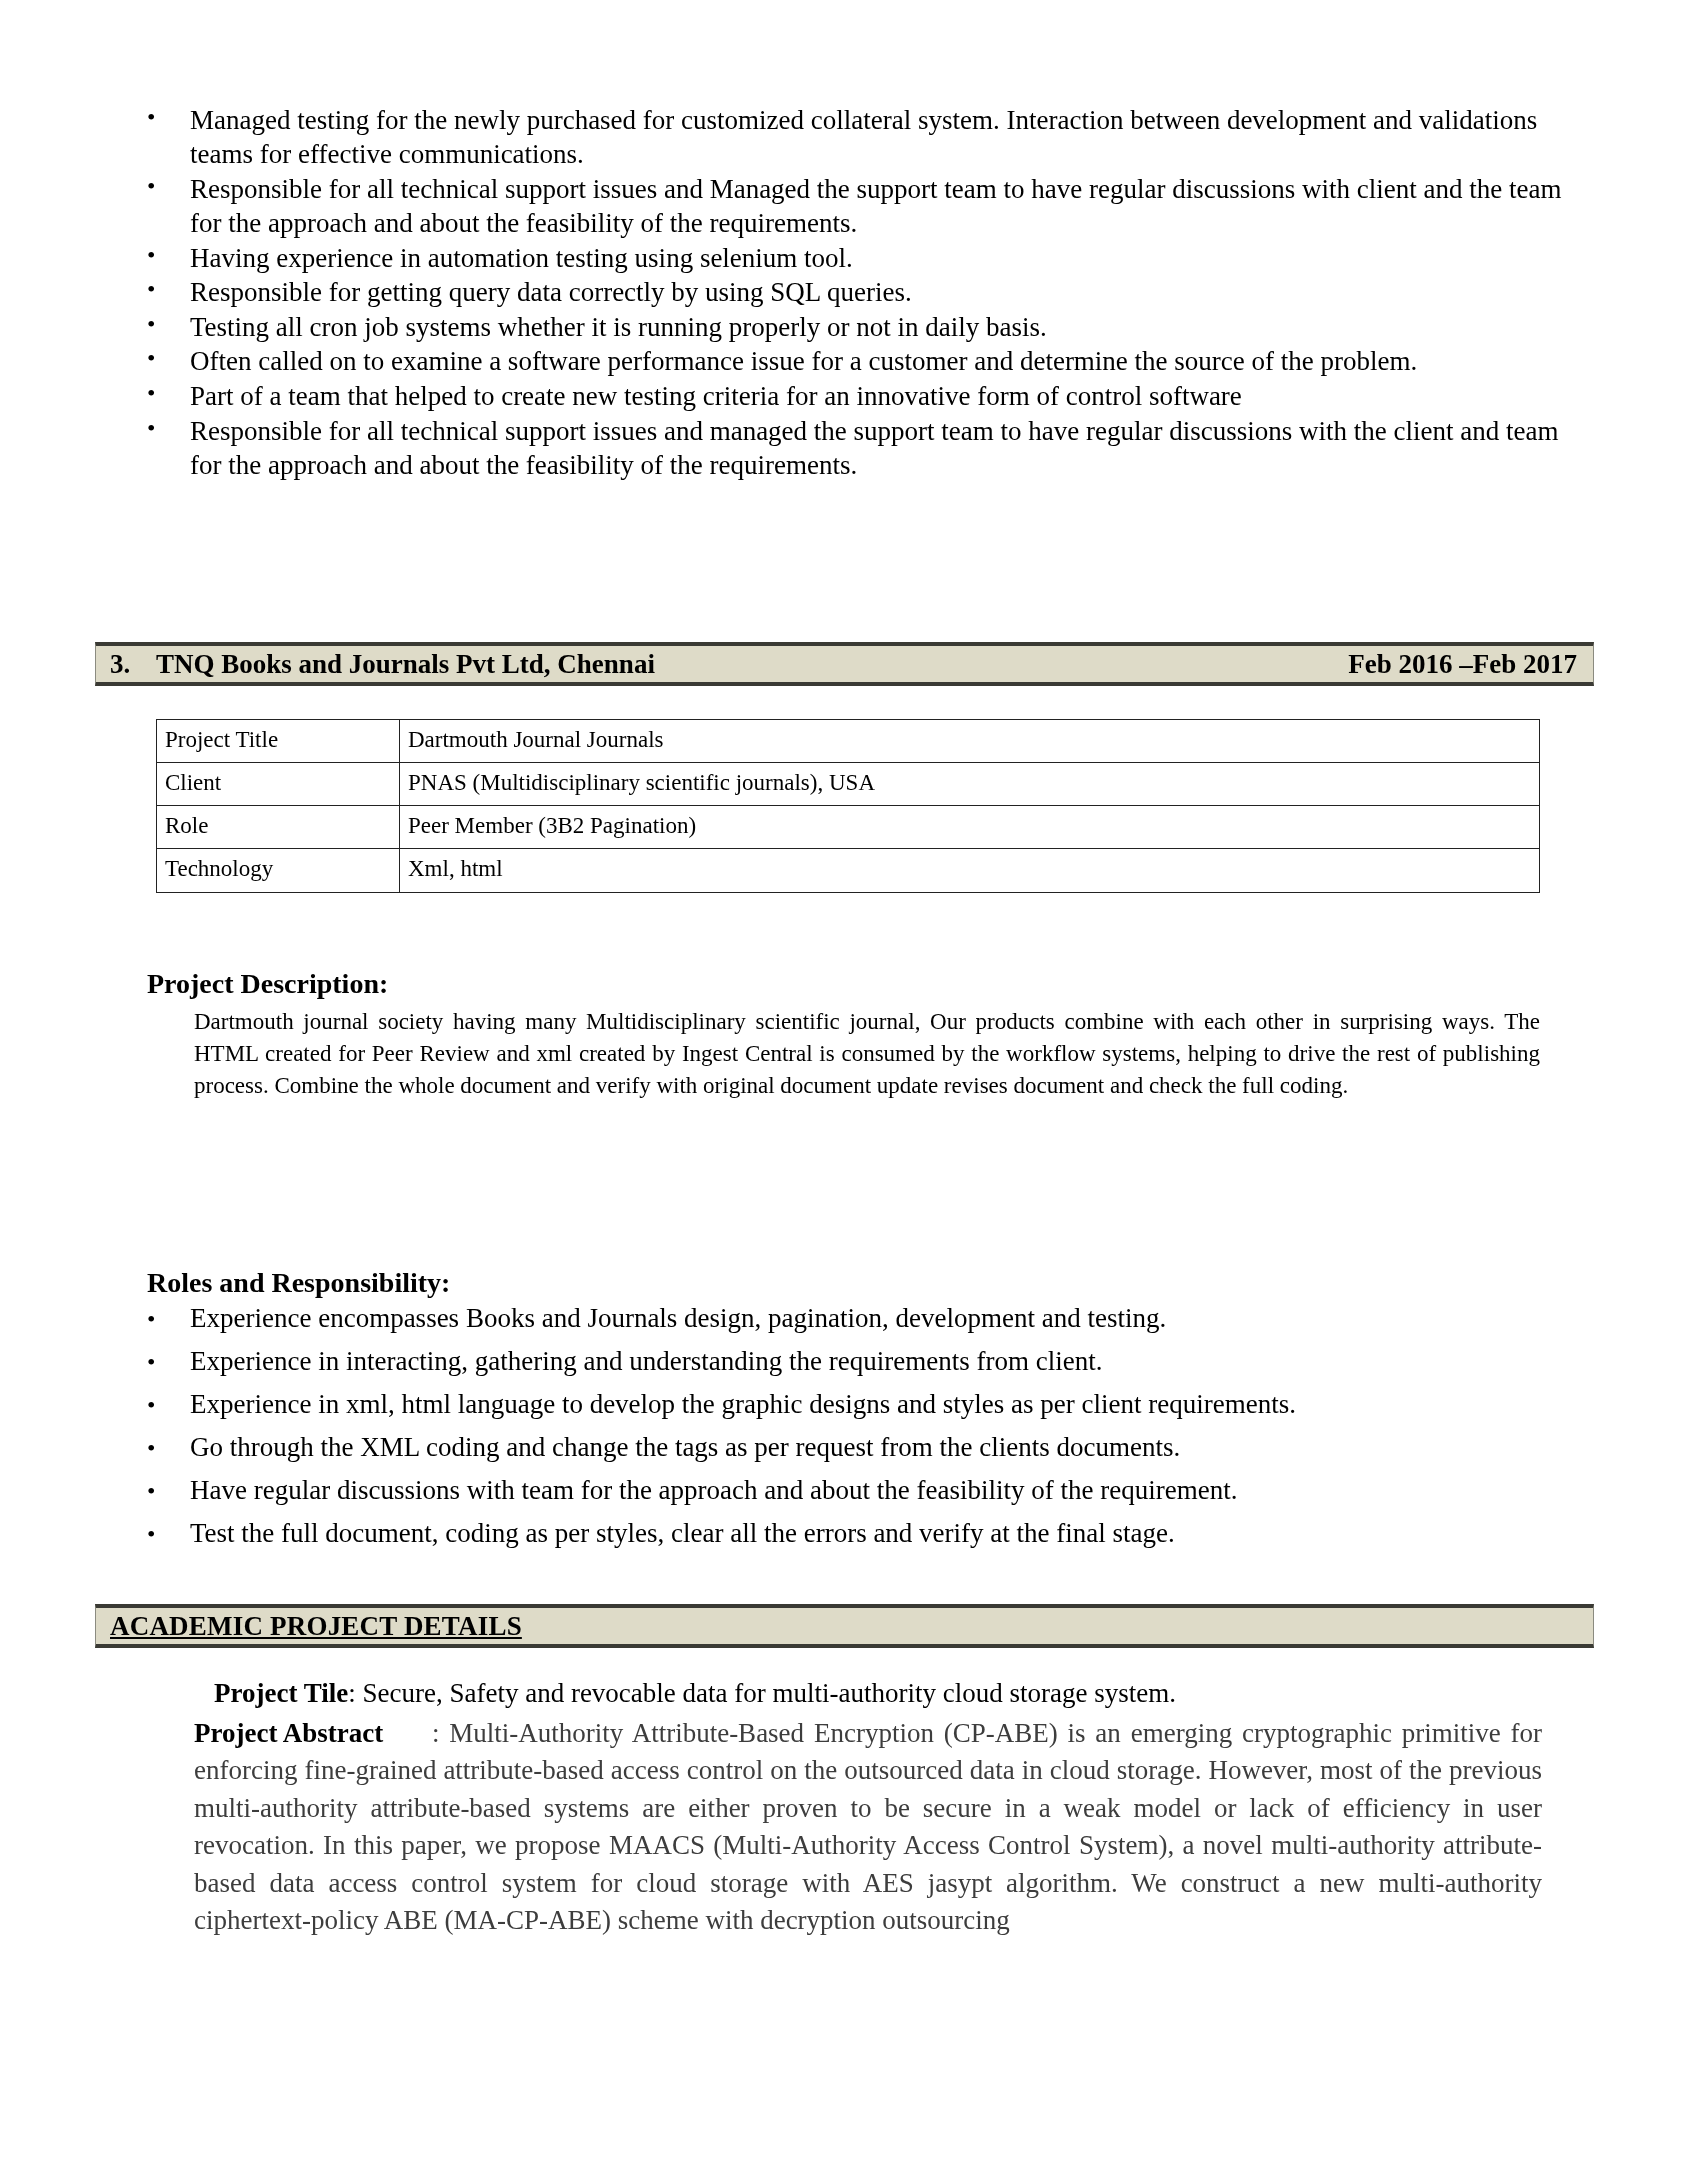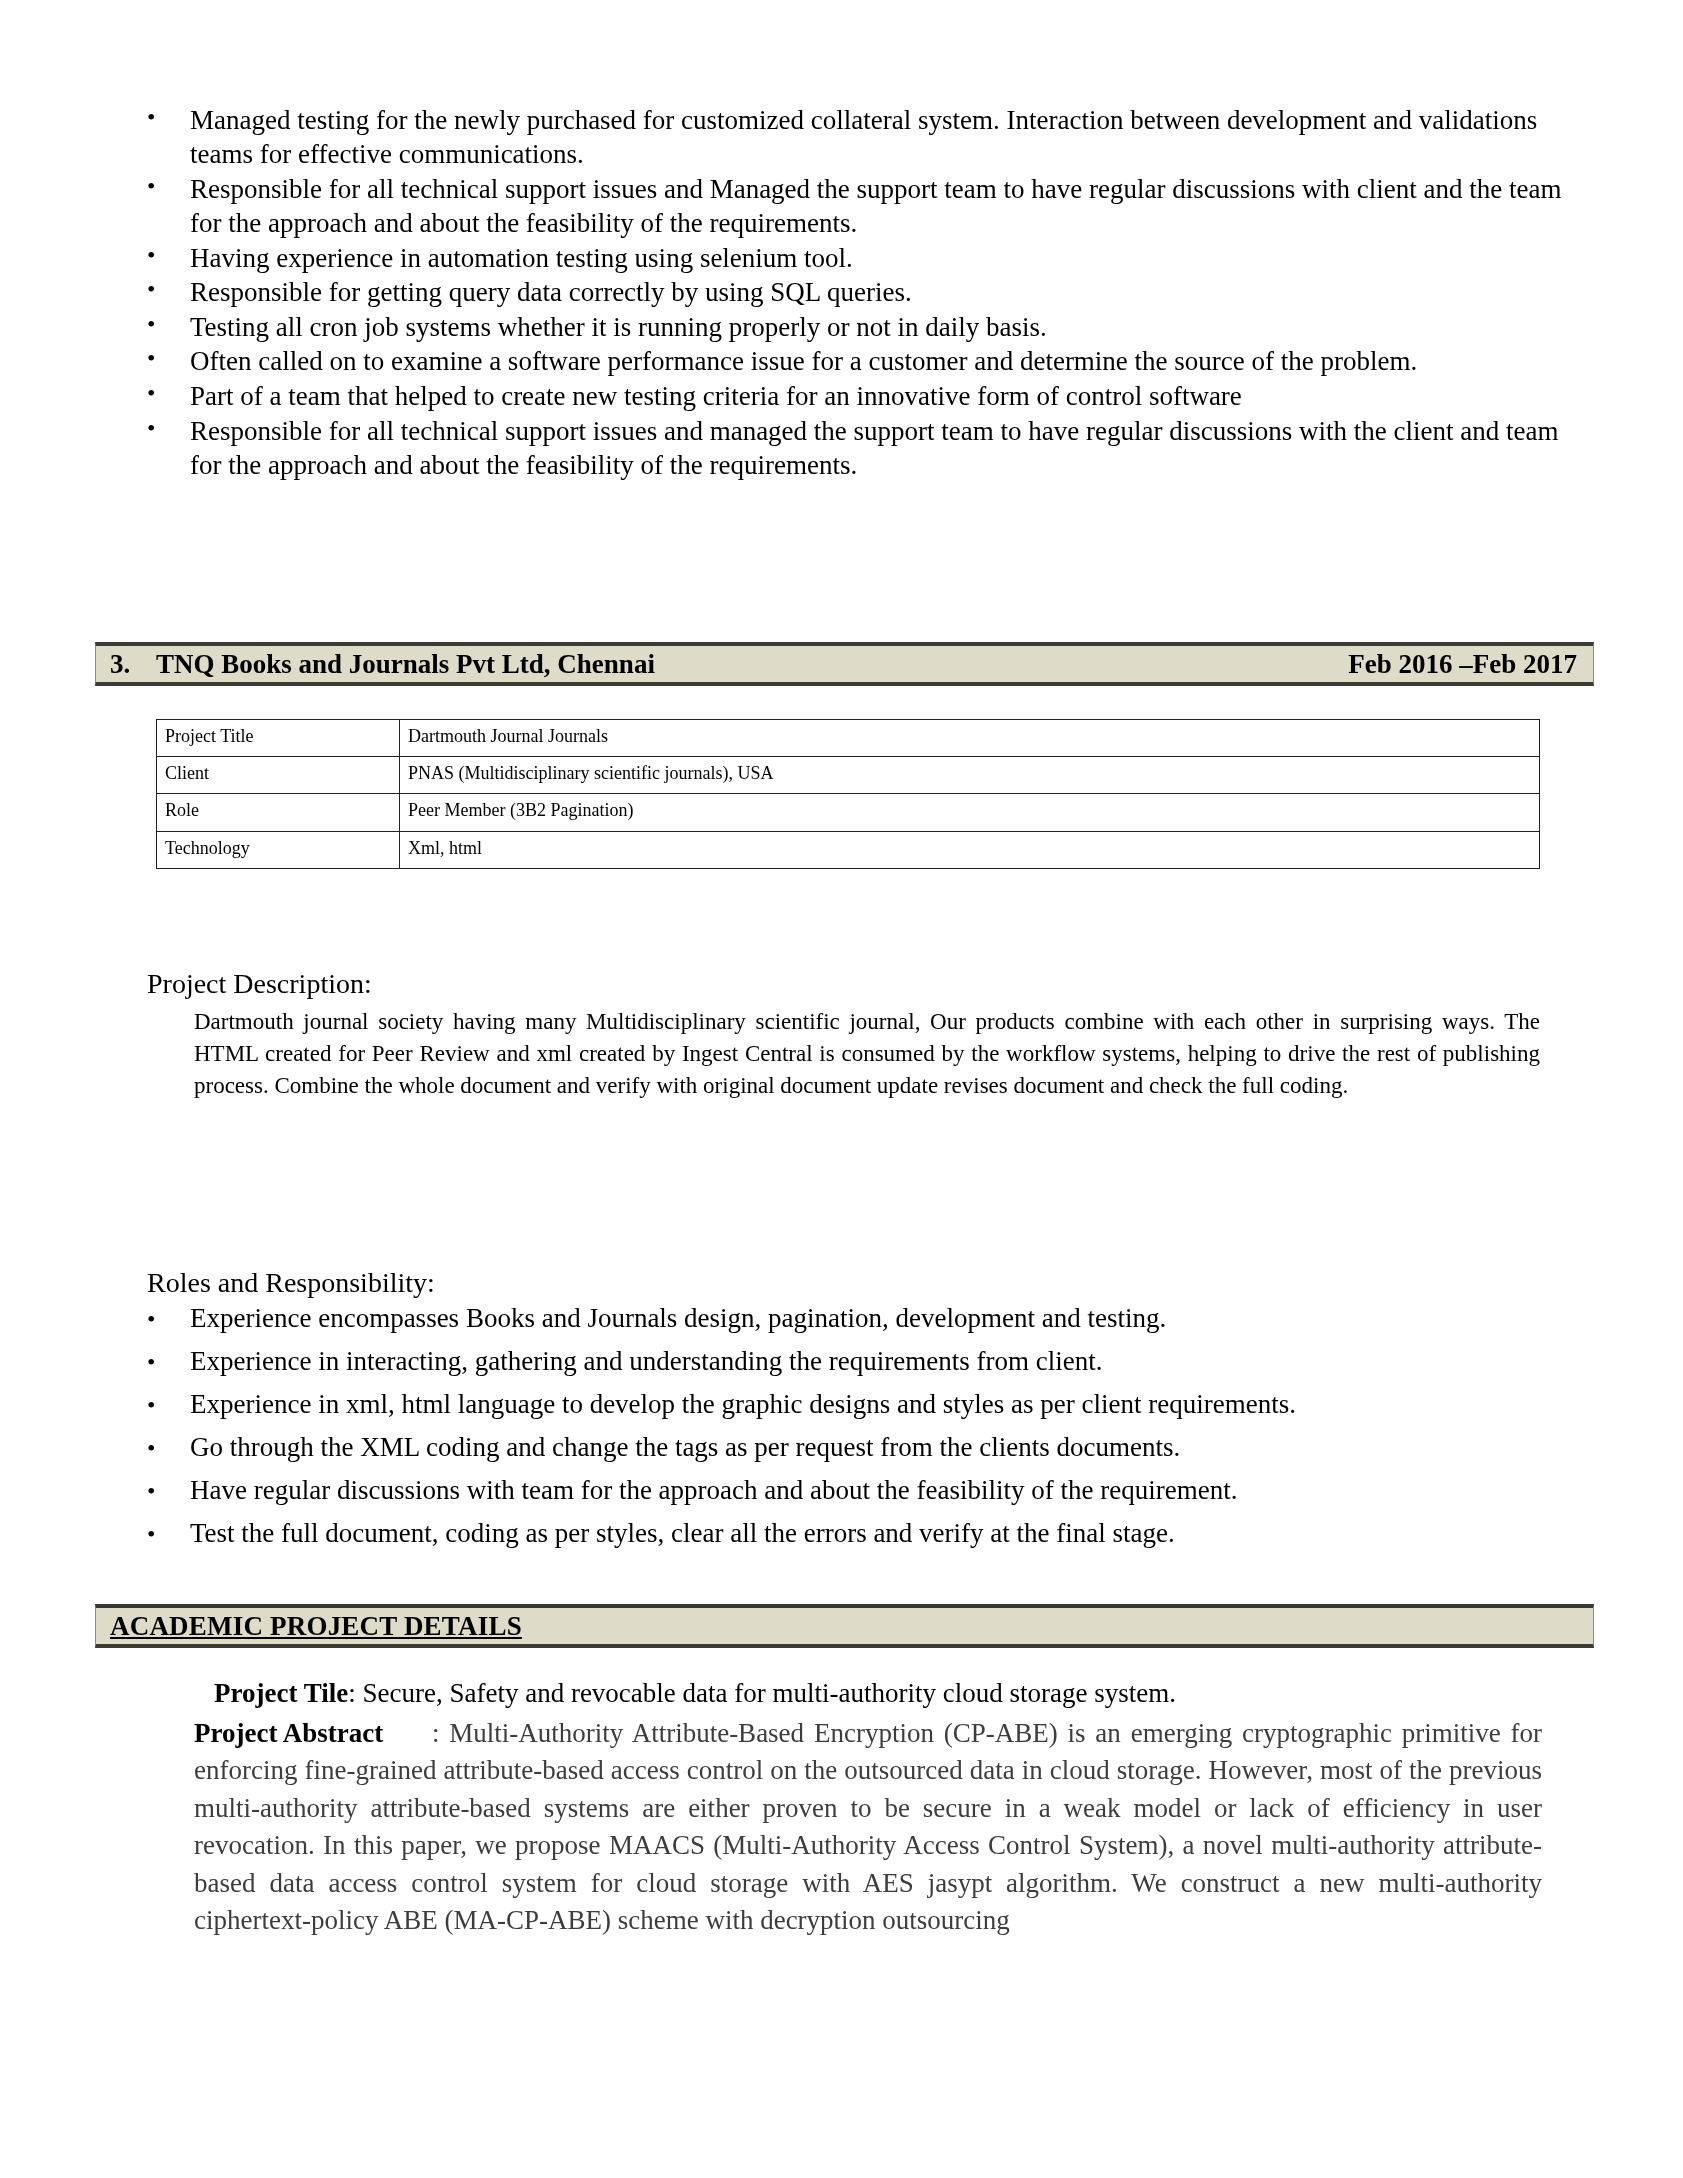--- a/index.html
+++ b/index.html
@@ -90,36 +90,36 @@
   #academic-header   { top: 1604px; }
   #academic-header .left { letter-spacing: 0.2px; text-decoration: underline; }
 
   
   .project-table {
     position: absolute;
     left: 156px;
     top: 719px;
     width: 1384px;
     border-collapse: collapse;
-    font-size: 18px;
+    font-size: 23px;
   }
   .project-table td {
     border: 1.6px solid #222222;
     padding: 6px 8px 9px 8px;
     vertical-align: top;
     line-height: 1.18;
   }
   .project-table td.label {
     width: 226px;
   }
 
   
   .sub-heading {
     position: absolute;
-    font-weight: normal;
+    font-weight: bold;
     font-size: 28px;
     left: 147px;
   }
   #project-description-heading { top: 968px; }
   #roles-heading { top: 1267px; }
 
   
   .para {
     position: absolute;
     left: 194px;

